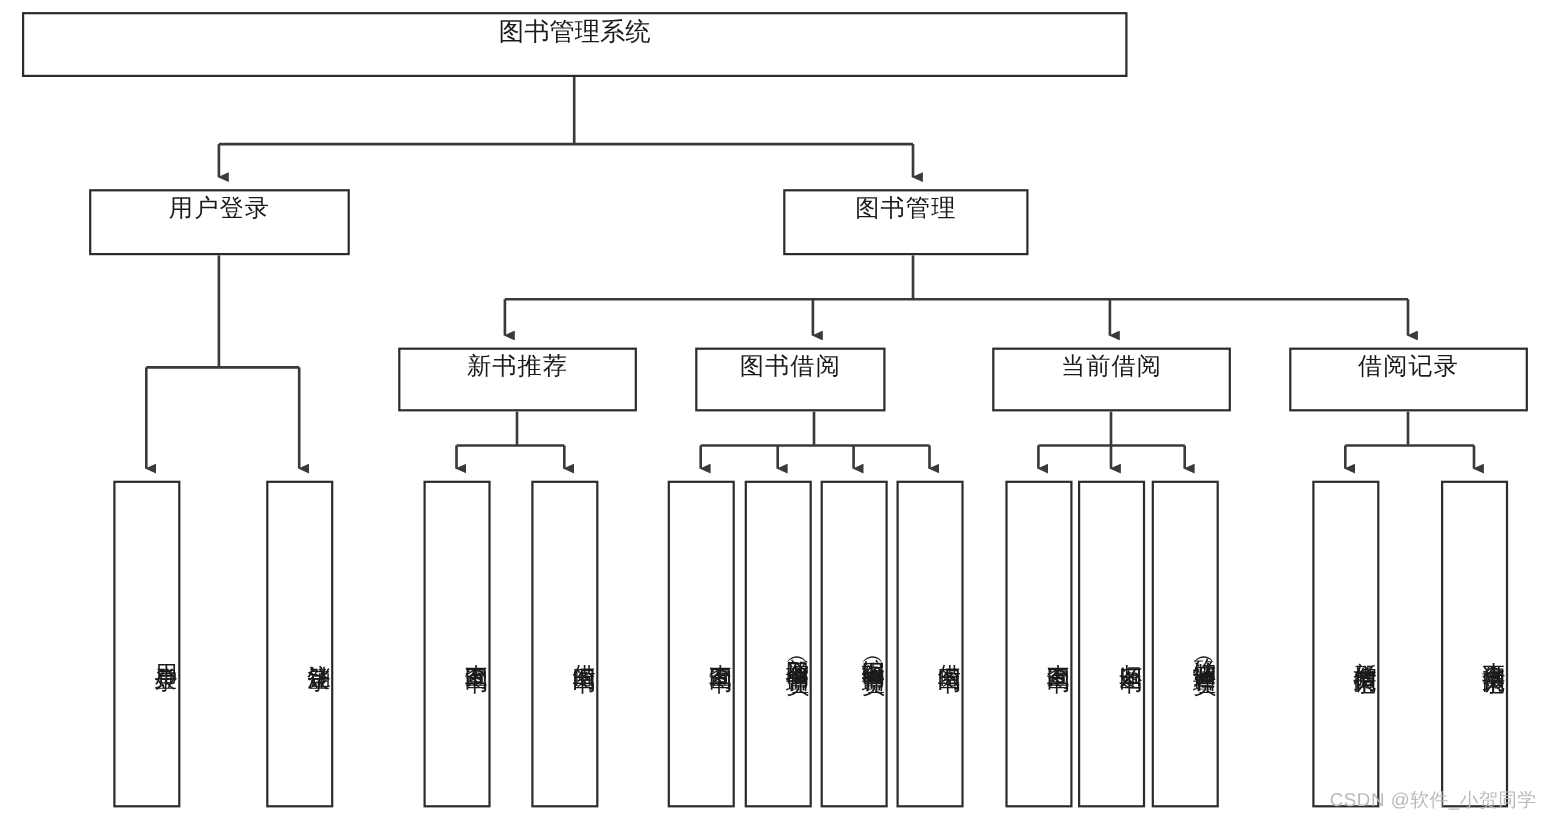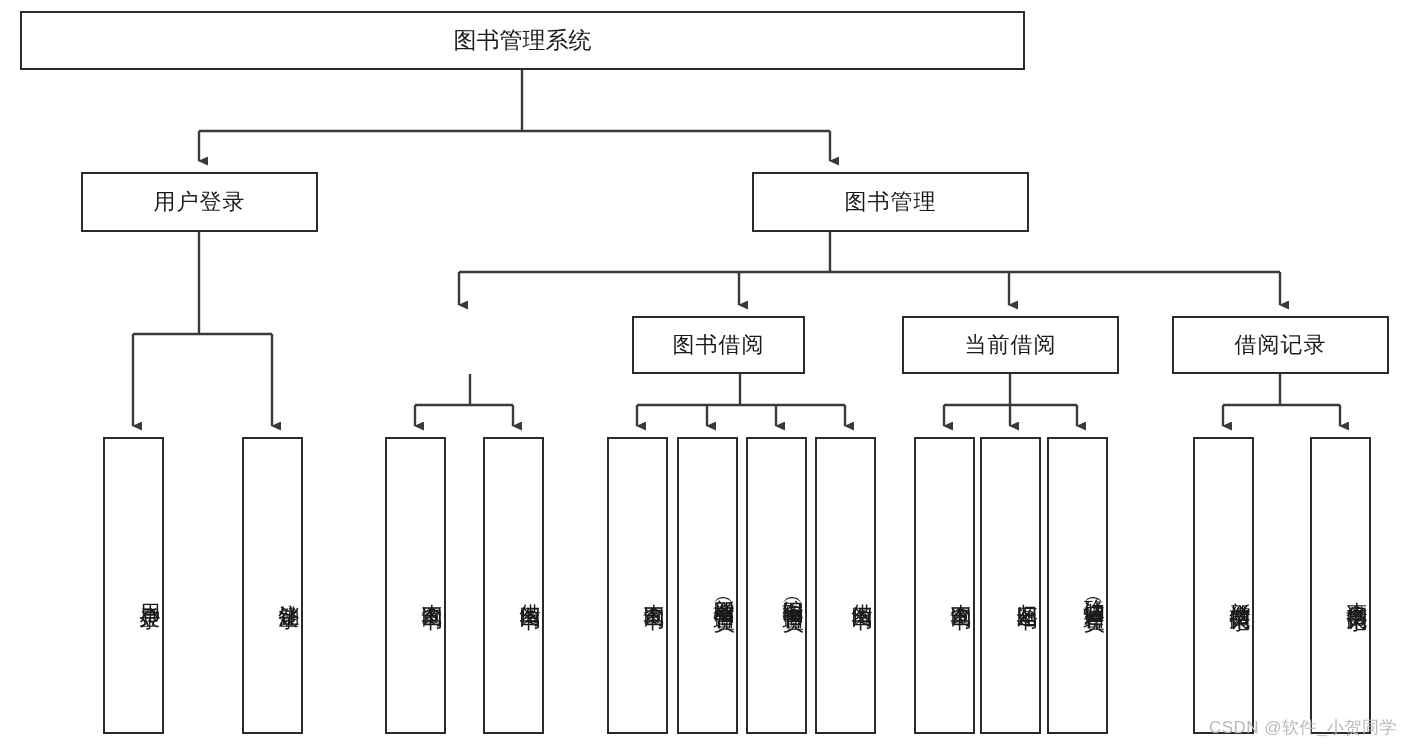--- a/index.html
+++ b/index.html
@@ -21,21 +21,21 @@
     width:1405px;
     height:747px;
     pointer-events:none;
   }
   .node{
     position:absolute;
     box-sizing:border-box;
     background:#ffffff;
     border:2px solid #2b2b2b;
     display:flex;
-    align-items:center;
+    align-items:flex-start;
     justify-content:center;
     color:#1a1a1a;
   }
   .node.h{
     font-size:22px;
     letter-spacing:1px;
   }
   .node.title{
     font-size:23px;
   }
@@ -125,24 +125,27 @@
   </svg>
 
   <div class="node title" style="left:20px;top:11px;width:1005px;height:59px;">
     <span>图书管理系统</span>
   </div>
 
   <div class="node h" style="left:81px;top:172px;width:237px;height:60px;">
     <span>用户登录</span>
   </div>
 
-  <div class="node h" style="left:752px;top:172px;width:277px;height:60px;">
+  <div class="node h" style="left:712px;top:172px;width:223px;height:60px;">
     <span>图书管理</span>
   </div>
 
+  <div class="node h" style="left:362px;top:316px;width:217px;height:58px;">
+    <span>新书推荐</span>
+  </div>
 
   <div class="node h" style="left:632px;top:316px;width:173px;height:58px;">
     <span>图书借阅</span>
   </div>
 
   <div class="node h" style="left:1172px;top:316px;width:217px;height:58px;">
     <span>借阅记录</span>
   </div>
 
   <div class="node h" style="left:902px;top:316px;width:217px;height:58px;">

